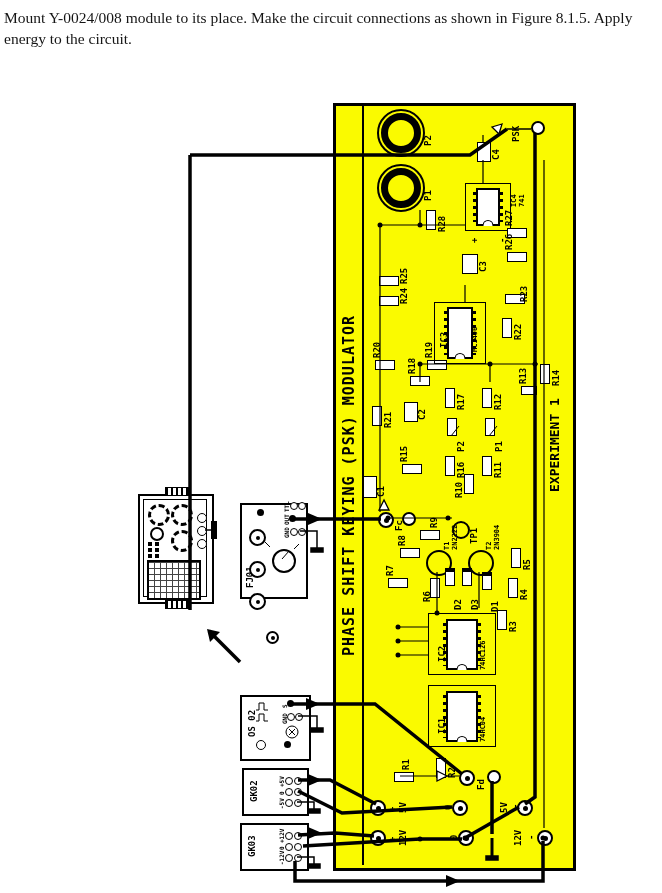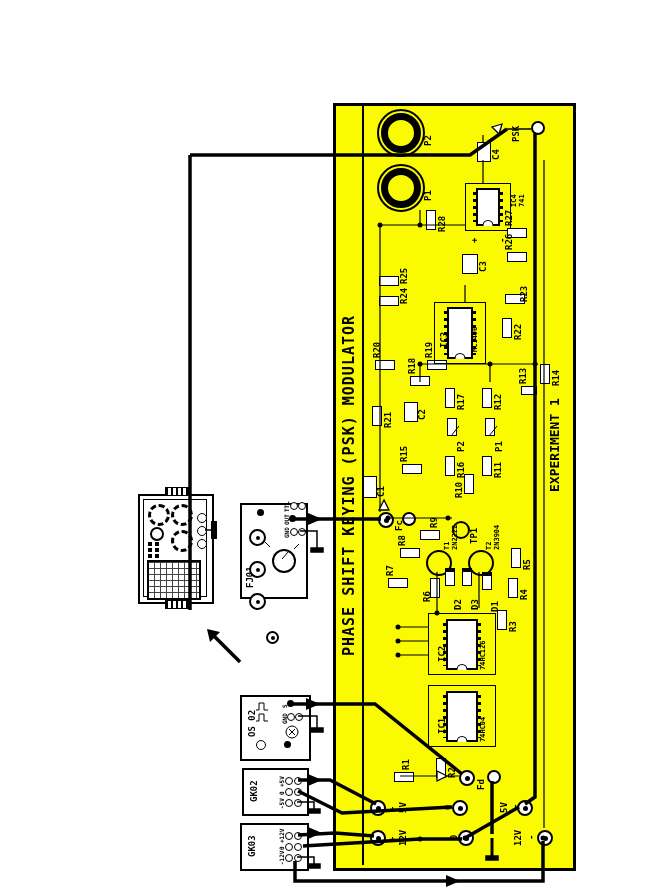--- a/index.html
+++ b/index.html
@@ -47,20 +47,21 @@
   .tab{background:repeating-linear-gradient(90deg,#000 0 2px,#fff 2px 5px);border:1px solid #000;}
   .btn{width:4px;height:4px;background:#000;position:absolute;}
   .plug{background:#000;}
   svg{pointer-events:none;}
 </style>
 </head>
 <body>
 
 <div id="page">
 
+  <div class="abs instr" style="left:4px;top:8px;width:652px;">Mount Y-0024/008 module to its place. Make the circuit connections as shown in Figure 8.1.5. Apply energy to the circuit.</div>
 
   <div class="abs board" style="left:333px;top:103px;width:237px;height:762px;"></div>
   <div class="abs vline" style="left:362px;top:103px;width:2px;height:762px;"></div>
   <div class="abs rot ttl" style="left:340px;top:656px;">PHASE SHIFT KEYING (PSK) MODULATOR</div>
   <div class="abs rot exp" style="left:547px;top:492px;">EXPERIMENT 1</div>
 
   <div class="abs knob" style="left:377px;top:109px;">
       <div></div>
     </div>
   <div class="abs rot lbl" style="left:424px;top:146px;">P2</div>

